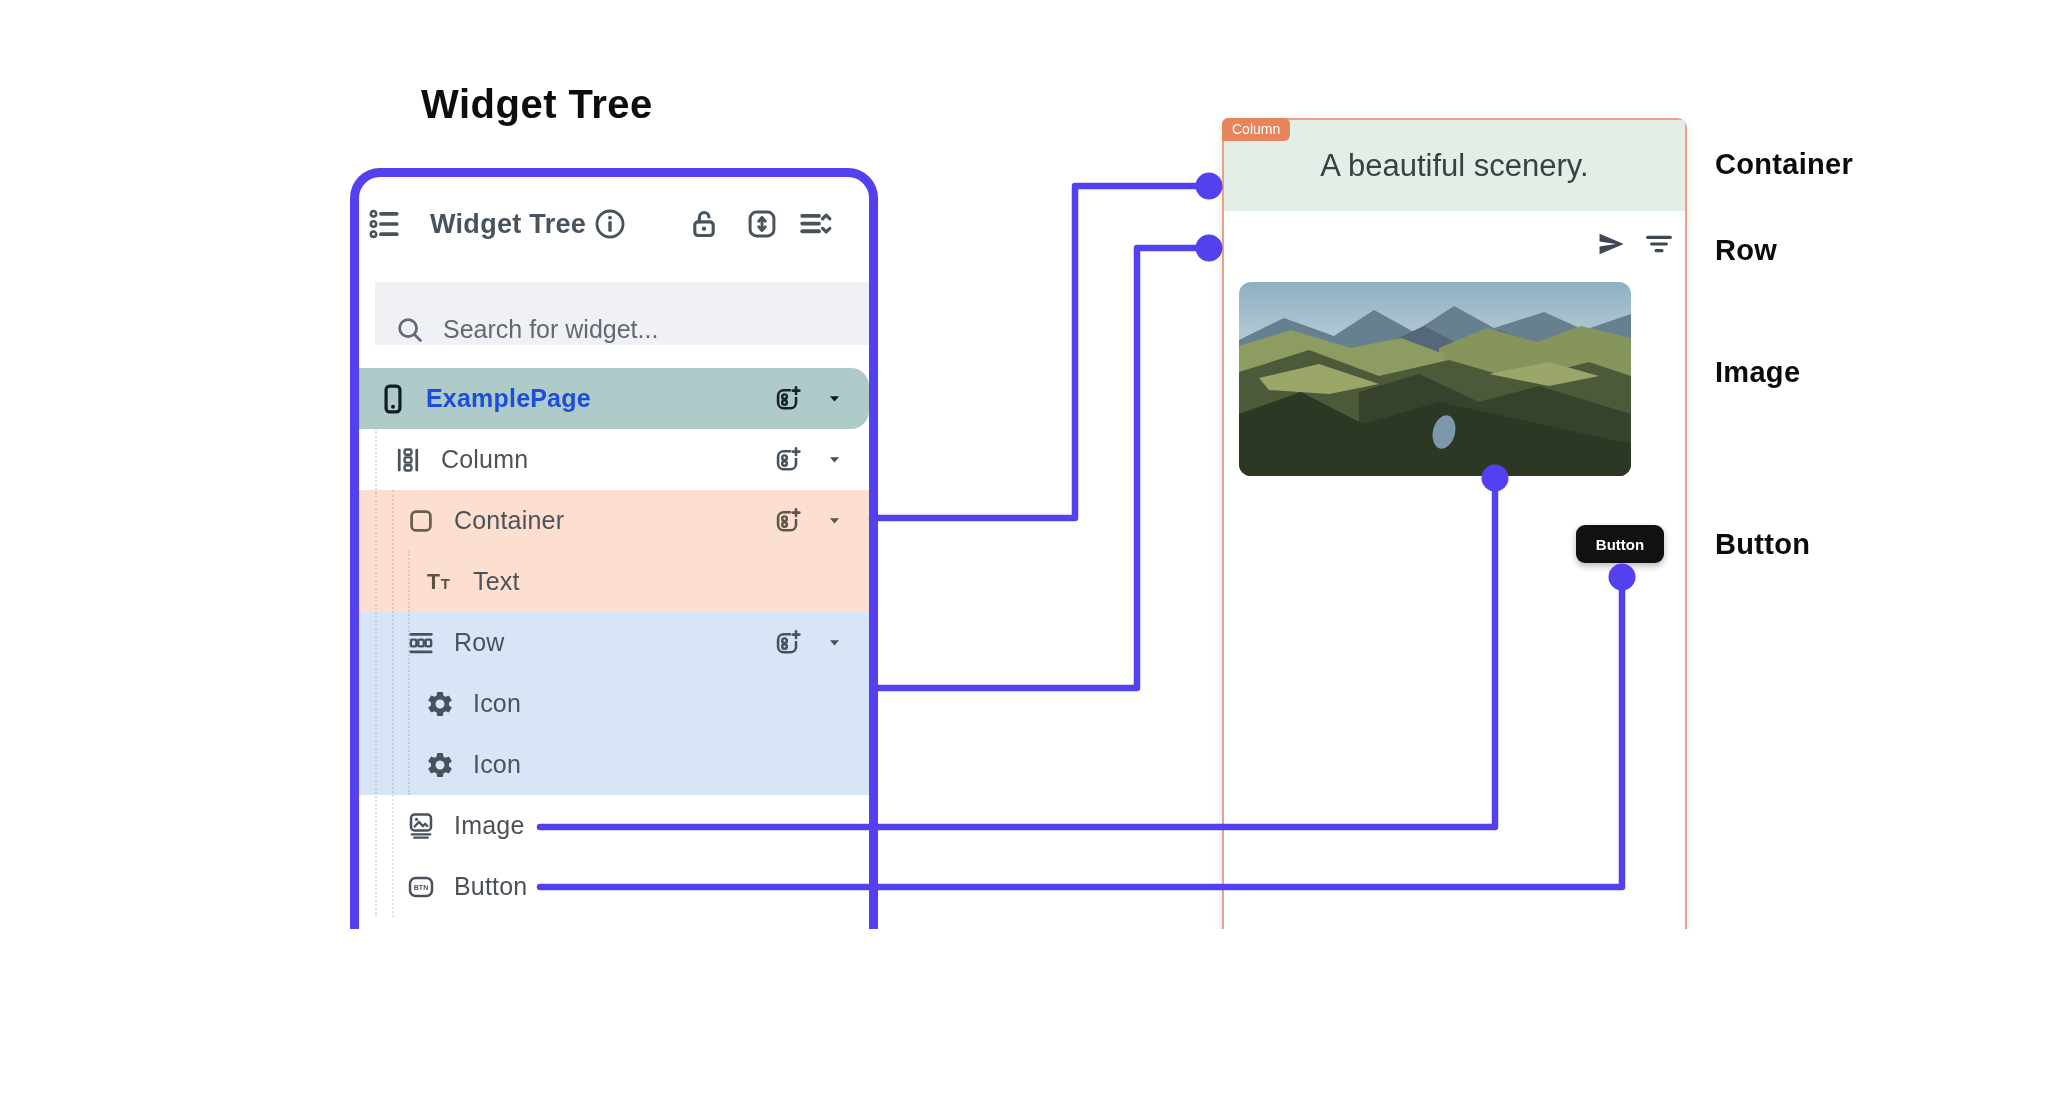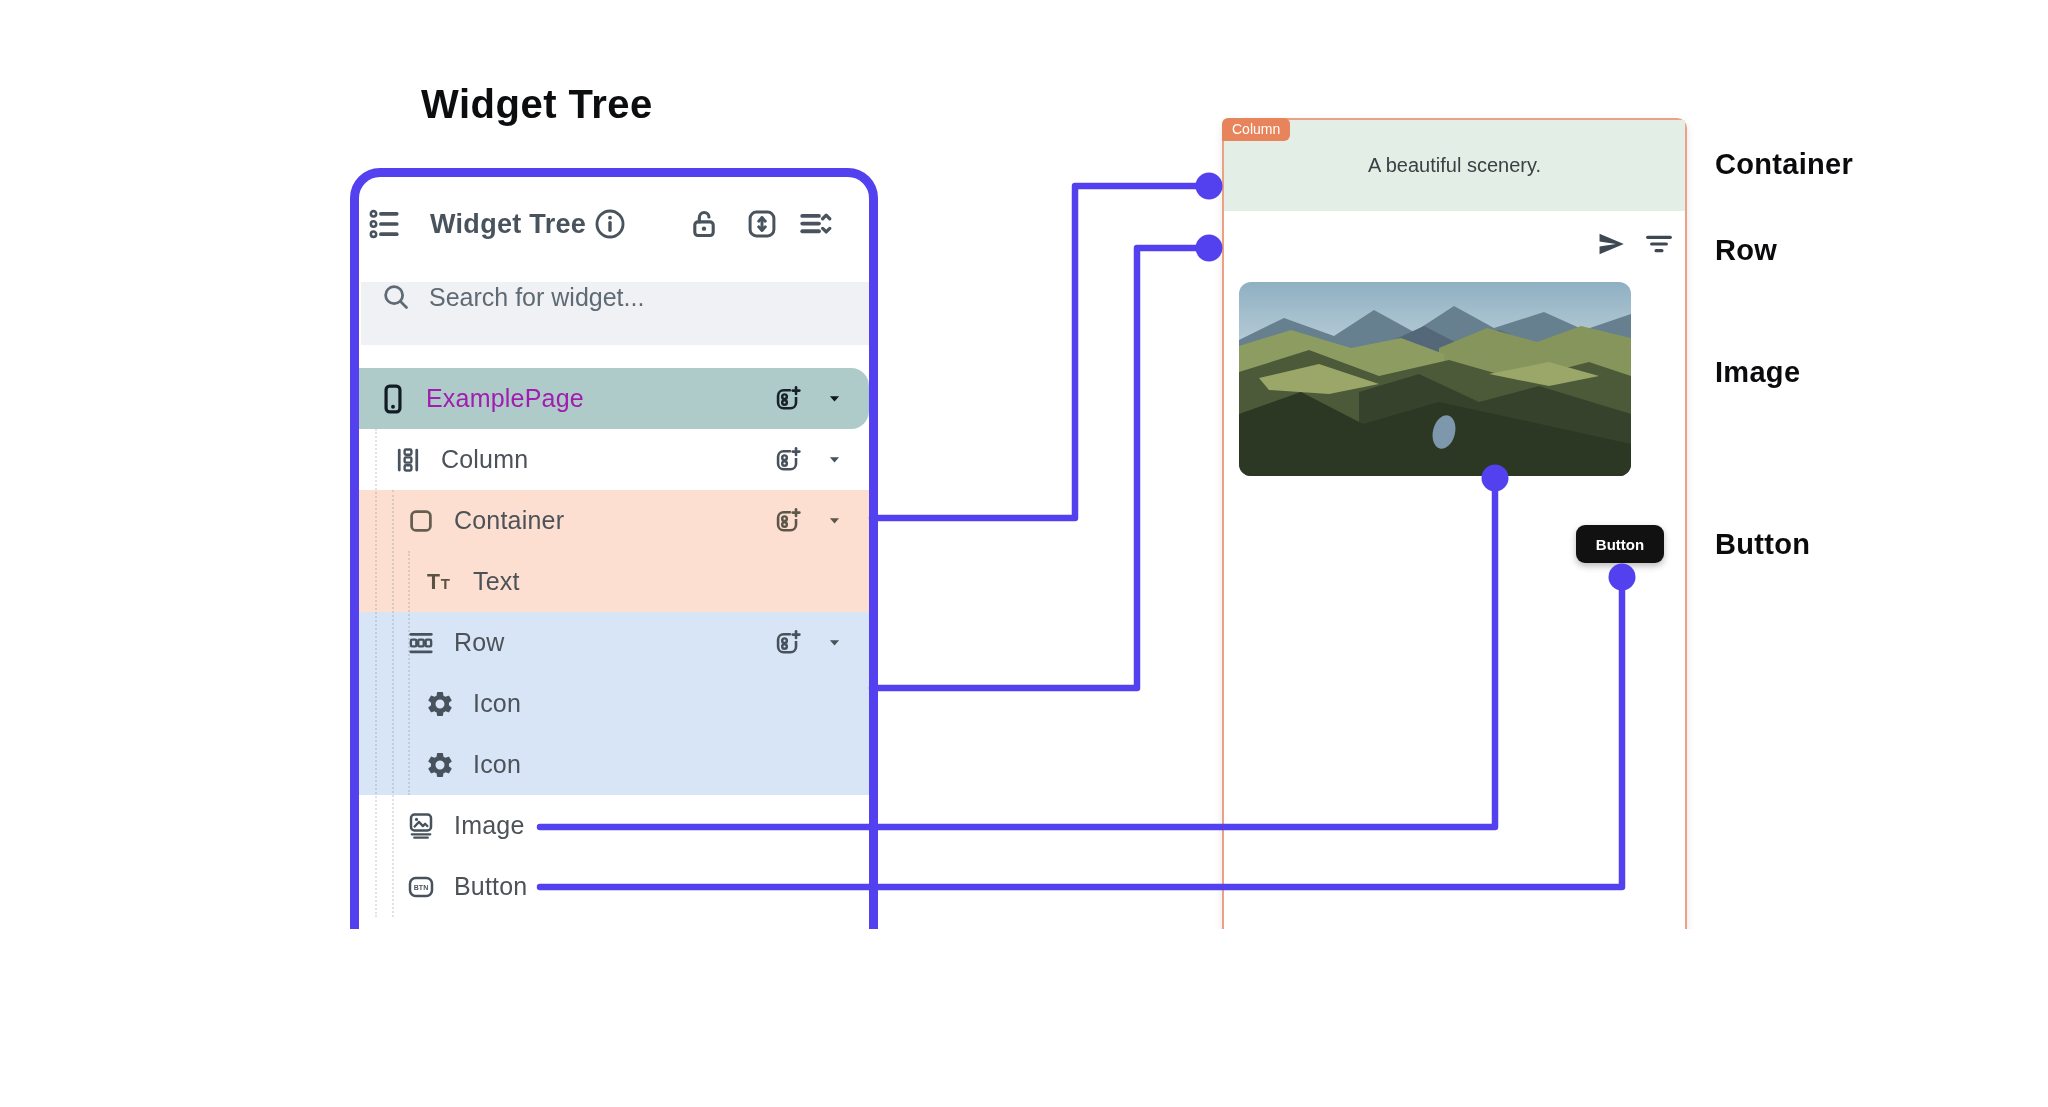--- a/index.html
+++ b/index.html
@@ -10,46 +10,46 @@
   .big-title{position:absolute;left:421px;top:82px;font-size:40px;font-weight:700;color:#0c0d0f;letter-spacing:.5px;}
 
   
   .wt-panel{position:absolute;left:350px;top:168px;width:528px;height:854px;background:#fff;
             border:9px solid #5341f0;border-radius:30px;box-sizing:border-box;z-index:10;}
   .phead{position:absolute;left:0;right:0;top:23px;height:56px;}
   .phead .hicon{position:absolute;top:7px;width:34px;height:34px;}
   .phead .ptitle{position:absolute;left:71px;top:9px;font-size:27px;font-weight:700;color:#49535e;letter-spacing:.3px;}
   .ic-tree{left:8px;} .ic-info{left:234px;} .ic-lock{left:328px;} .ic-resize{left:386px;} .ic-sort{left:439px;}
 
-  .search{position:absolute;left:2px;right:0;top:105px;height:63px;background:#eff1f4;display:flex;align-items:flex-start;padding-left:20px;box-sizing:border-box;}
+  .search{position:absolute;left:16px;right:0;top:105px;height:63px;background:#eff1f4;display:flex;align-items:flex-end;padding-left:20px;box-sizing:border-box;}
   .search svg{width:30px;height:30px;flex:none;}
   .search input{border:none;background:transparent;outline:none;margin-left:16px;font-size:25px;color:#4b5560;width:380px;font-family:inherit;}
   .search input::placeholder{color:#5f6a74;opacity:1;}
 
   .rows{position:absolute;left:0;right:0;top:191px;height:549px;}
   .trow{position:absolute;left:0;right:0;height:61px;display:flex;align-items:center;}
   .trow .ricon{width:32px;height:32px;flex:none;display:flex;align-items:center;justify-content:center;}
   .trow .rlabel{margin-left:17px;font-size:25px;color:#4d5258;letter-spacing:.2px;}
   .trow .add{position:absolute;left:413px;top:15px;width:31px;height:31px;}
   .trow .caret{position:absolute;left:466px;top:21px;width:19px;height:19px;}
   .ind0 .ricon{margin-left:18px;} .ind1 .ricon{margin-left:33px;}
   .ind2 .ricon{margin-left:46px;} .ind3 .ricon{margin-left:65px;}
   .bg-teal{background:#aecbc9;border-radius:0 18px 18px 0;}
   .bg-peach{background:#fcdfd1;} .bg-blue{background:#d7e5f7;}
-  .r-sel .rlabel{font-weight:400;color:#a21caf;}
+  .r-sel .rlabel{font-weight:700;color:#1d4ed8;}
   .guide{position:absolute;width:0;border-left:2px dotted rgba(100,110,130,.20);}
 
   
   .pv-panel{position:absolute;left:1222px;top:118px;width:465px;height:906px;background:#fff;
             border:2px solid #eba184;border-radius:10px;box-sizing:border-box;box-shadow:0 3px 8px rgba(0,0,0,.10);z-index:10;}
   .pv-tag{position:absolute;left:-2px;top:-2px;background:#e8845b;color:#fff;font-size:14px;
           padding:3px 10px 4px;border-radius:6px 6px 6px 0;z-index:3;}
   .pv-green{position:absolute;left:0;top:0;width:461px;height:91px;background:#e3efe6;
             display:flex;align-items:center;justify-content:center;}
-  .pv-green .pv-text{font-size:20px;color:#3a4045;}
+  .pv-green .pv-text{font-size:31px;color:#3a4045;}
   .pv-row{position:absolute;left:0;top:91px;right:0;height:67px;}
   .pv-row .picon{position:absolute;top:17px;width:32px;height:32px;}
   .pv-send{left:371px;} .pv-filter{left:419px;}
   .pv-image{position:absolute;left:15px;top:162px;width:392px;height:194px;border-radius:12px;overflow:hidden;}
   .pv-image svg{display:block;}
   .pv-button{position:absolute;left:352px;top:405px;width:88px;height:38px;background:#111;color:#fff;
              border:none;border-radius:9px;font-size:15px;font-weight:700;font-family:inherit;
              box-shadow:0 3px 7px rgba(0,0,0,.28);}
 
   

